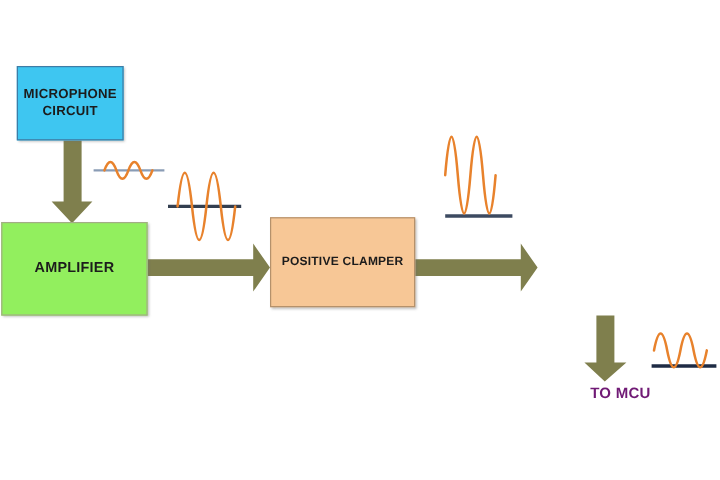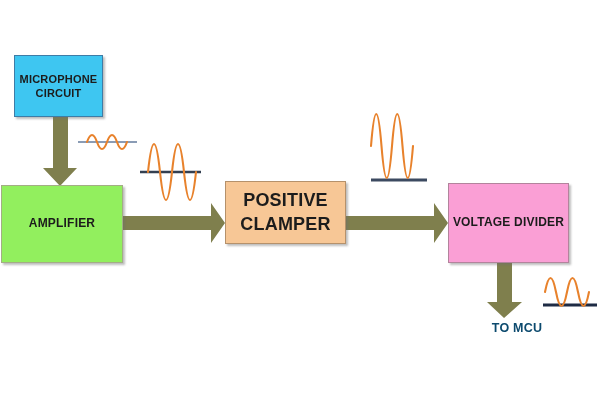--- a/index.html
+++ b/index.html
@@ -21,31 +21,31 @@
     font-weight: bold;
     color: #1c1c1c;
     letter-spacing: 0.2px;
     border: 1.6px solid #888;
     box-sizing: border-box;
     box-shadow: 1.5px 1.5px 2px rgba(110,110,110,0.45);
     line-height: 1.3;
   }
   .block-mic      { left: 14px;  top: 55px;  width: 89px;  height: 62px; font-size: 11px; padding: 2px 6px; }
   .block-amp      { left: 1px;   top: 185px; width: 122px; height: 78px; font-size: 12px; }
-  .block-clamper  { left: 225px; top: 181px; width: 121px; height: 63px; font-size: 18px; }
+  .block-clamper  { left: 225px; top: 181px; width: 121px; height: 75px; font-size: 10px; }
   .block-divider  { left: 448px; top: 183px; width: 121px; height: 80px; font-size: 12px; }
   .to-mcu {
     position: absolute;
     left: 482px;
     top: 321px;
     width: 70px;
     text-align: center;
     font-weight: bold;
     font-size: 12.5px;
-    color: #0c4a6e;
+    color: #701a75;
     letter-spacing: 0.2px;
   }
   svg .wave  { fill: none; stroke-width: 2.1; stroke-linecap: round; stroke-linejoin: round; }
   svg .bline { stroke-linecap: butt; }
 </style>
 </head>
 <body>
 
 <div class="canvas">
 
@@ -90,19 +90,16 @@
   </div>
 
   <div class="block block-amp" style="background-color: rgb(146, 239, 94); border-color: rgb(163, 173, 133);">
     <span>AMPLIFIER</span>
   </div>
 
   <div class="block block-clamper" style="background-color: rgb(247, 199, 150); border-color: rgb(181, 145, 107);">
     <span>POSITIVE CLAMPER</span>
   </div>
 
-  <div class="block block-divider" style="background-color: rgb(250, 159, 213); border-color: rgb(178, 132, 156);">
-    <span>VOLTAGE DIVIDER</span>
-  </div>
 
   <div class="to-mcu">TO MCU</div>
 
 </div>
 
 </body></html>

